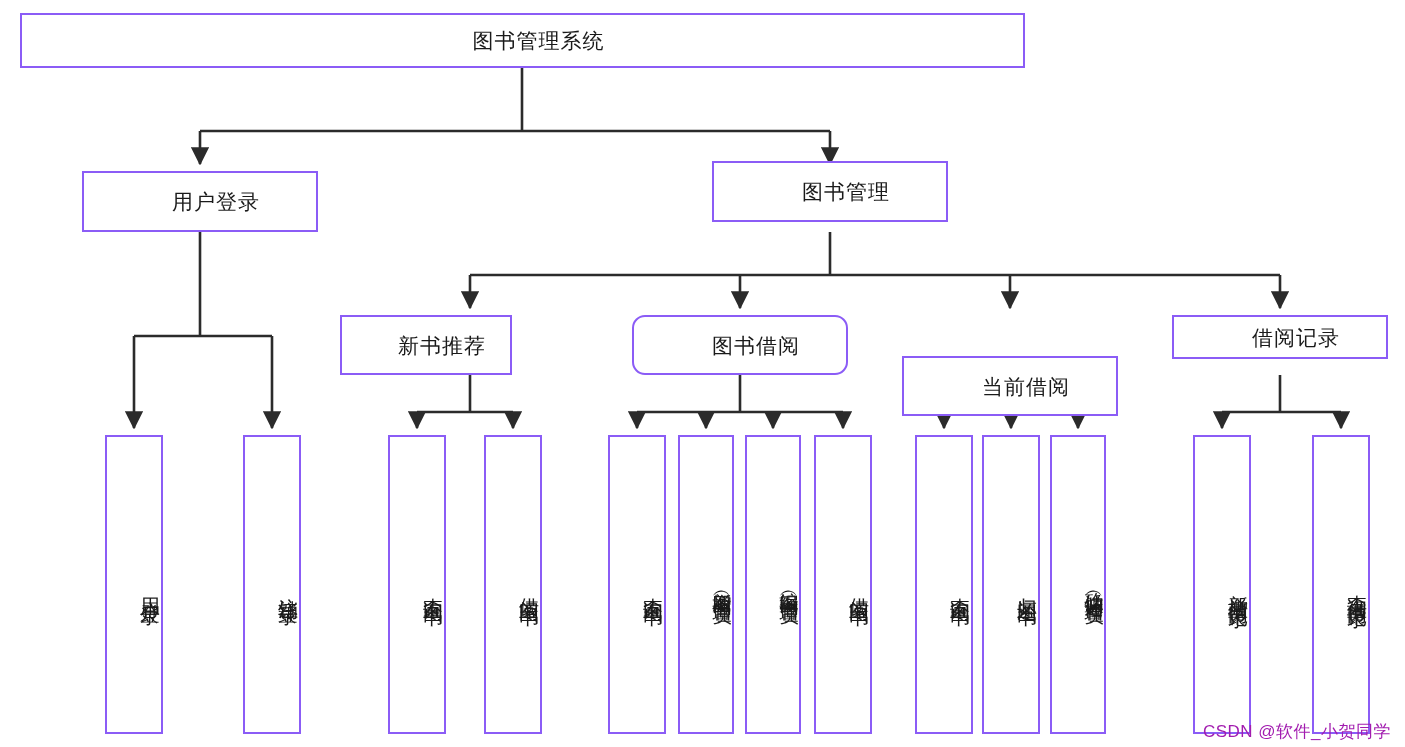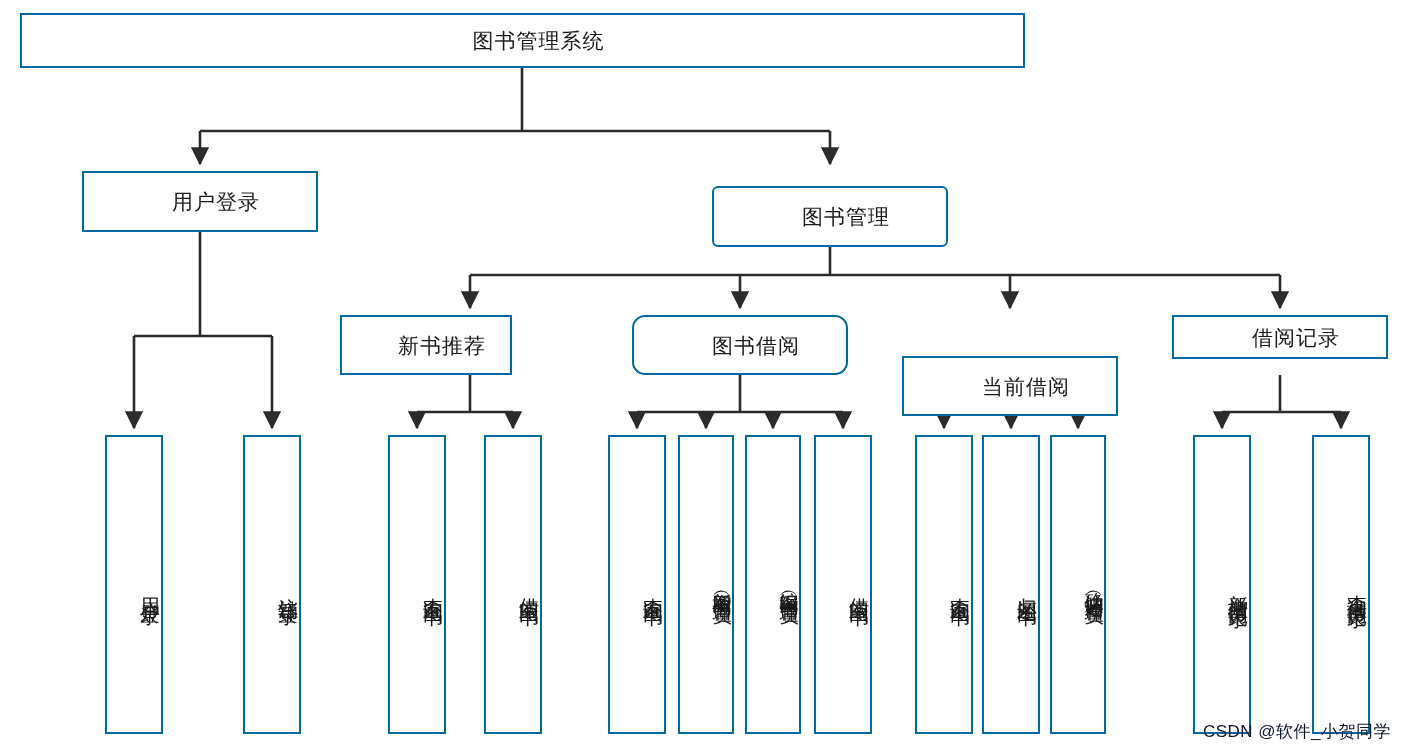--- a/index.html
+++ b/index.html
@@ -3,21 +3,21 @@
 <meta charset="utf-8">
 <style>
   html,body{margin:0;padding:0;background:#ffffff;}
   body{
     font-family:"Liberation Sans","DejaVu Sans",sans-serif;
     width:1405px;height:747px;overflow:hidden;position:relative;
   }
   #canvas{position:absolute;left:0;top:0;width:1405px;height:747px;}
   .node-box{
     position:absolute;box-sizing:border-box;
-    background:#ffffff;border:2px solid #0369a1;padding-left:32px;
+    background:#ffffff;border:2px solid #8b5cf6;padding-left:32px;
   }
   .node-label-h{
     width:100%;height:100%;
     display:flex;align-items:center;justify-content:center;
     font-size:21px;color:#1a1a1a;line-height:1;
     white-space:nowrap;letter-spacing:1px;
   }
   .node-label-v{
     width:100%;height:100%;
     display:flex;align-items:center;justify-content:center;
@@ -87,21 +87,21 @@
   </g>
 </svg>
 
 <div class="node-box" id="node-root" style="left: 20px; top: 13px; width: 1005px; height: 55px;">
   <div class="node-label-h">图书管理系统</div>
 </div>
 
 <div class="node-box" id="node-l1-0" style="left: 82px; top: 171px; width: 236px; height: 61px;">
   <div class="node-label-h">用户登录</div>
 </div>
-<div class="node-box" id="node-l1-1" style="left: 712px; top: 186px; width: 236px; height: 61px; border-radius: 6px;">
+<div class="node-box" id="node-l1-1" style="left: 712px; top: 161px; width: 236px; height: 61px;">
   <div class="node-label-h">图书管理</div>
 </div>
 
 <div class="node-box" id="node-l2-0" style="left: 340px; top: 315px; width: 172px; height: 60px;">
   <div class="node-label-h">新书推荐</div>
 </div>
 <div class="node-box" id="node-l2-1" style="left: 632px; top: 315px; width: 216px; height: 60px; border-radius: 13px;">
   <div class="node-label-h">图书借阅</div>
 </div>
 <div class="node-box" id="node-l2-2" style="left: 902px; top: 315px; width: 216px; height: 60px; margin-top: 41px;">
@@ -144,13 +144,13 @@
 <div class="node-box" id="leaf-10" style="left: 1050px; top: 435px; width: 56px; height: 299px;">
   <div class="node-label-v tall">确认归还（管理员）</div>
 </div>
 <div class="node-box" id="leaf-11" style="left: 1193px; top: 435px; width: 58px; height: 299px;">
   <div class="node-label-v">新增借阅记录</div>
 </div>
 <div class="node-box" id="leaf-12" style="left: 1312px; top: 435px; width: 58px; height: 299px;">
   <div class="node-label-v">查询借阅记录</div>
 </div>
 
-<div class="watermark" style="color: #0f172a;">CSDN @软件_小贺同学</div>
+<div class="watermark" style="color: #a21caf;">CSDN @软件_小贺同学</div>
 
 </body></html>

